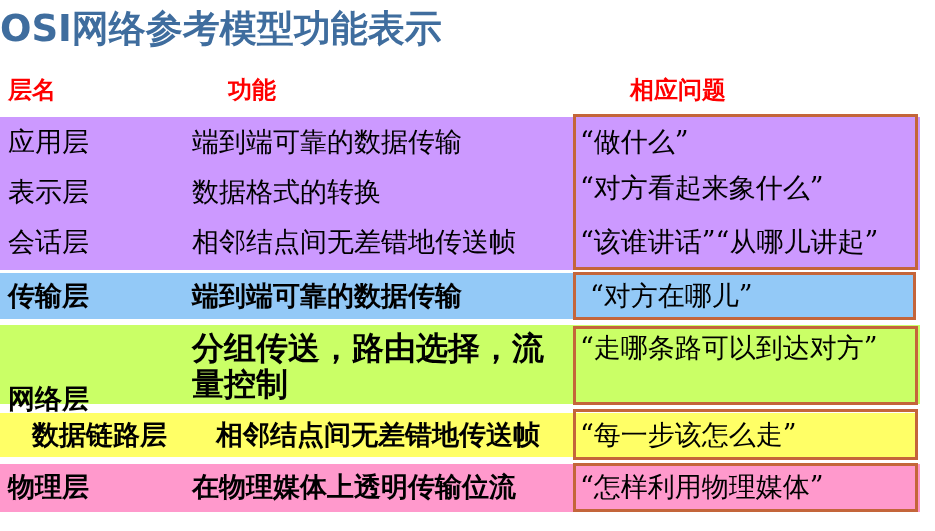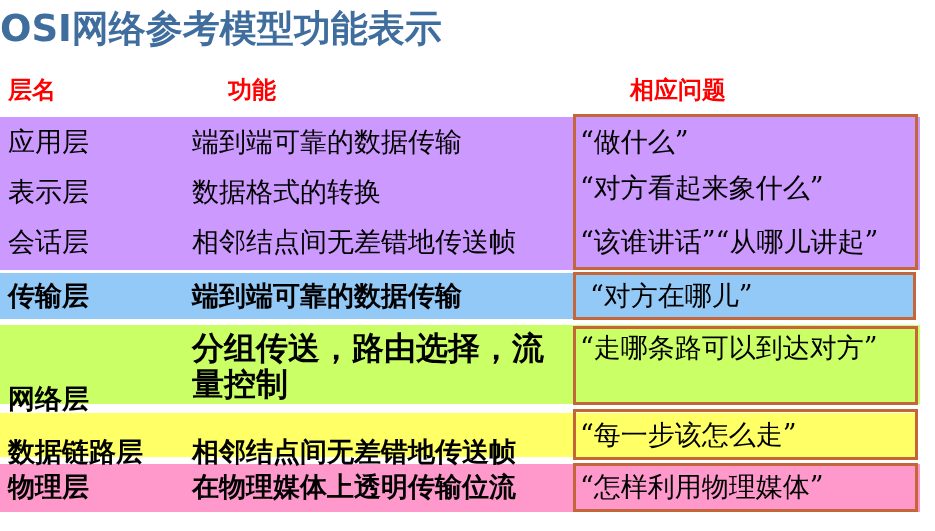--- a/index.html
+++ b/index.html
@@ -82,21 +82,21 @@
     color: #000000;
   }
 
   
   #r1-name, #r1-func { top: 127px; }
   #r2-name, #r2-func { top: 177px; }
   #r3-name, #r3-func { top: 227px; }
   #r4-name, #r4-func { top: 281px; }
   #r5-name           { top: 336px; margin-top: 48px; }
   #r5-funcwrap       { top: 333px; }
-  #r6-name, #r6-func { top: 437px; }
+  #r6-name, #r6-func { top: 420px; margin-left: 24px; }
   #r7-name, #r7-func { top: 472px; }
 
   
   .qbox {
     position: absolute;
     box-sizing: border-box;
     border: 3px solid #c4653a;
     background: transparent;
   }
   #qbox-upper    { left: 573px; top: 114px; width: 345px; height: 156px; }

